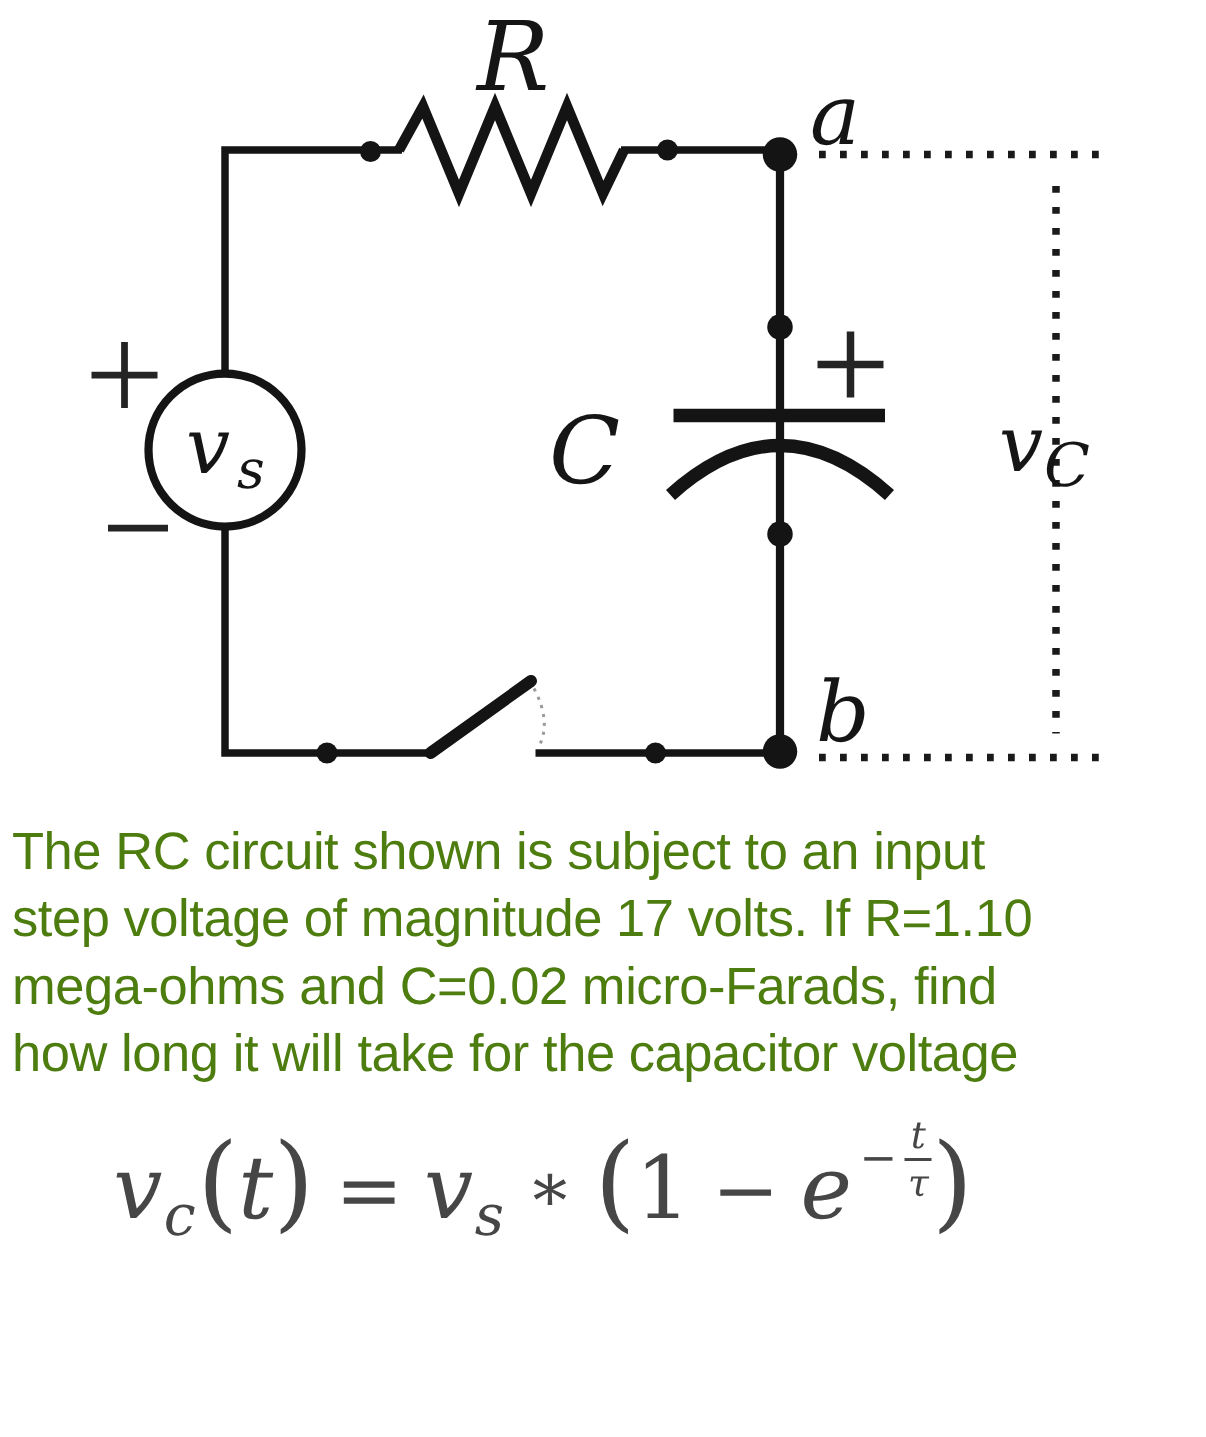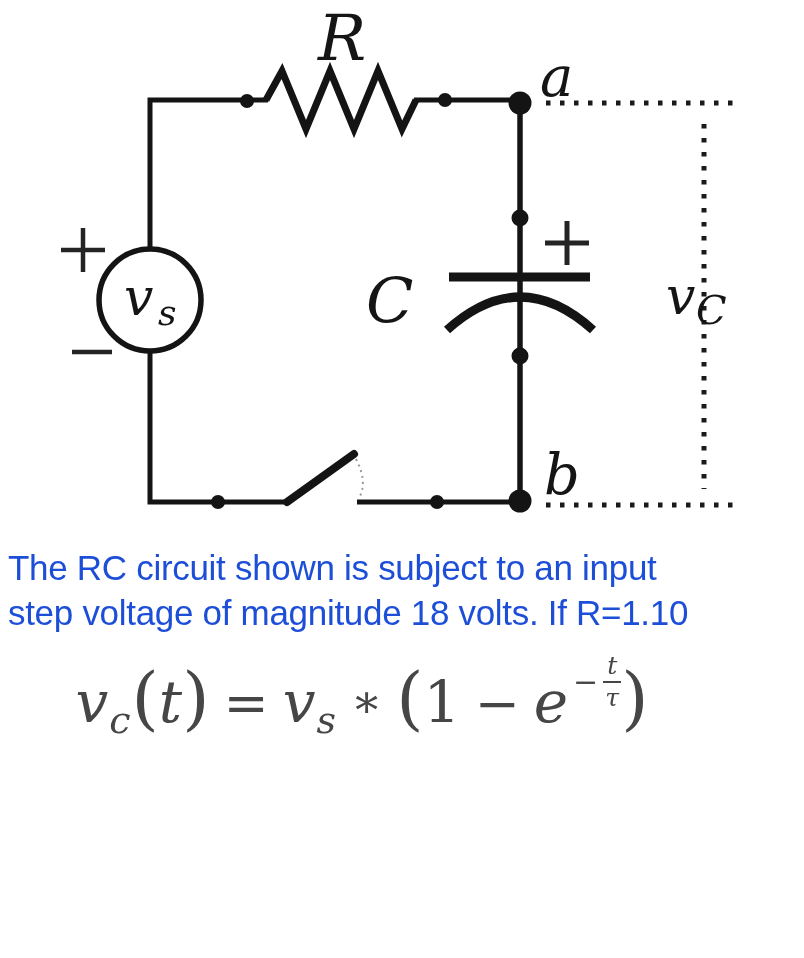--- a/index.html
+++ b/index.html
@@ -6,21 +6,21 @@
   .page {
     position:relative; width:804px; height:958px; background:#ffffff;
     font-family:"Liberation Sans", sans-serif; overflow:hidden;
   }
   svg.circuit { display:block; }
   svg .lbl { font-family:"DejaVu Serif", serif; font-style:italic; fill:#151515; }
 
   .problem {
     padding:10px 0 0 8px;
     font-size:35px; line-height:45px; letter-spacing:-0.3px;
-    color:#1d4ed8;
+    color:#4d7c0f;
   }
 
   .eq {
     display:flex; align-items:baseline; justify-content:center;
     margin-top:22px; padding-right:80px;
     color:#464646; font-family:"DejaVu Serif", serif;
     white-space:nowrap;
   }
   .eq .it   { font-style:italic; font-size:58px; }
   .eq .sub  { font-style:italic; font-size:38px; position:relative; top:11px; margin:0 1px; }
@@ -98,21 +98,23 @@
     </g>
 
     <g>
       <text class="lbl" x="666" y="314" font-size="52">v</text>
       <text class="lbl" x="696" y="324" font-size="40">C</text>
     </g>
   </svg>
 
   <div class="problem">
     <div>The RC circuit shown is subject to an input</div>
-    <div>step voltage of magnitude 18 volts. If R=1.10</div>
+    <div>step voltage of magnitude 17 volts. If R=1.10</div>
+    <div>mega-ohms and C=0.02 micro-Farads, find</div>
+    <div>how long it will take for the capacitor voltage</div>
   </div>
 
   <div class="eq">
     <span class="it">v</span>
     <span class="sub">c</span>
     <span class="par">(</span>
     <span class="it">t</span>
     <span class="par">)</span>
     <span class="op">=</span>
     <span class="it">v</span>

